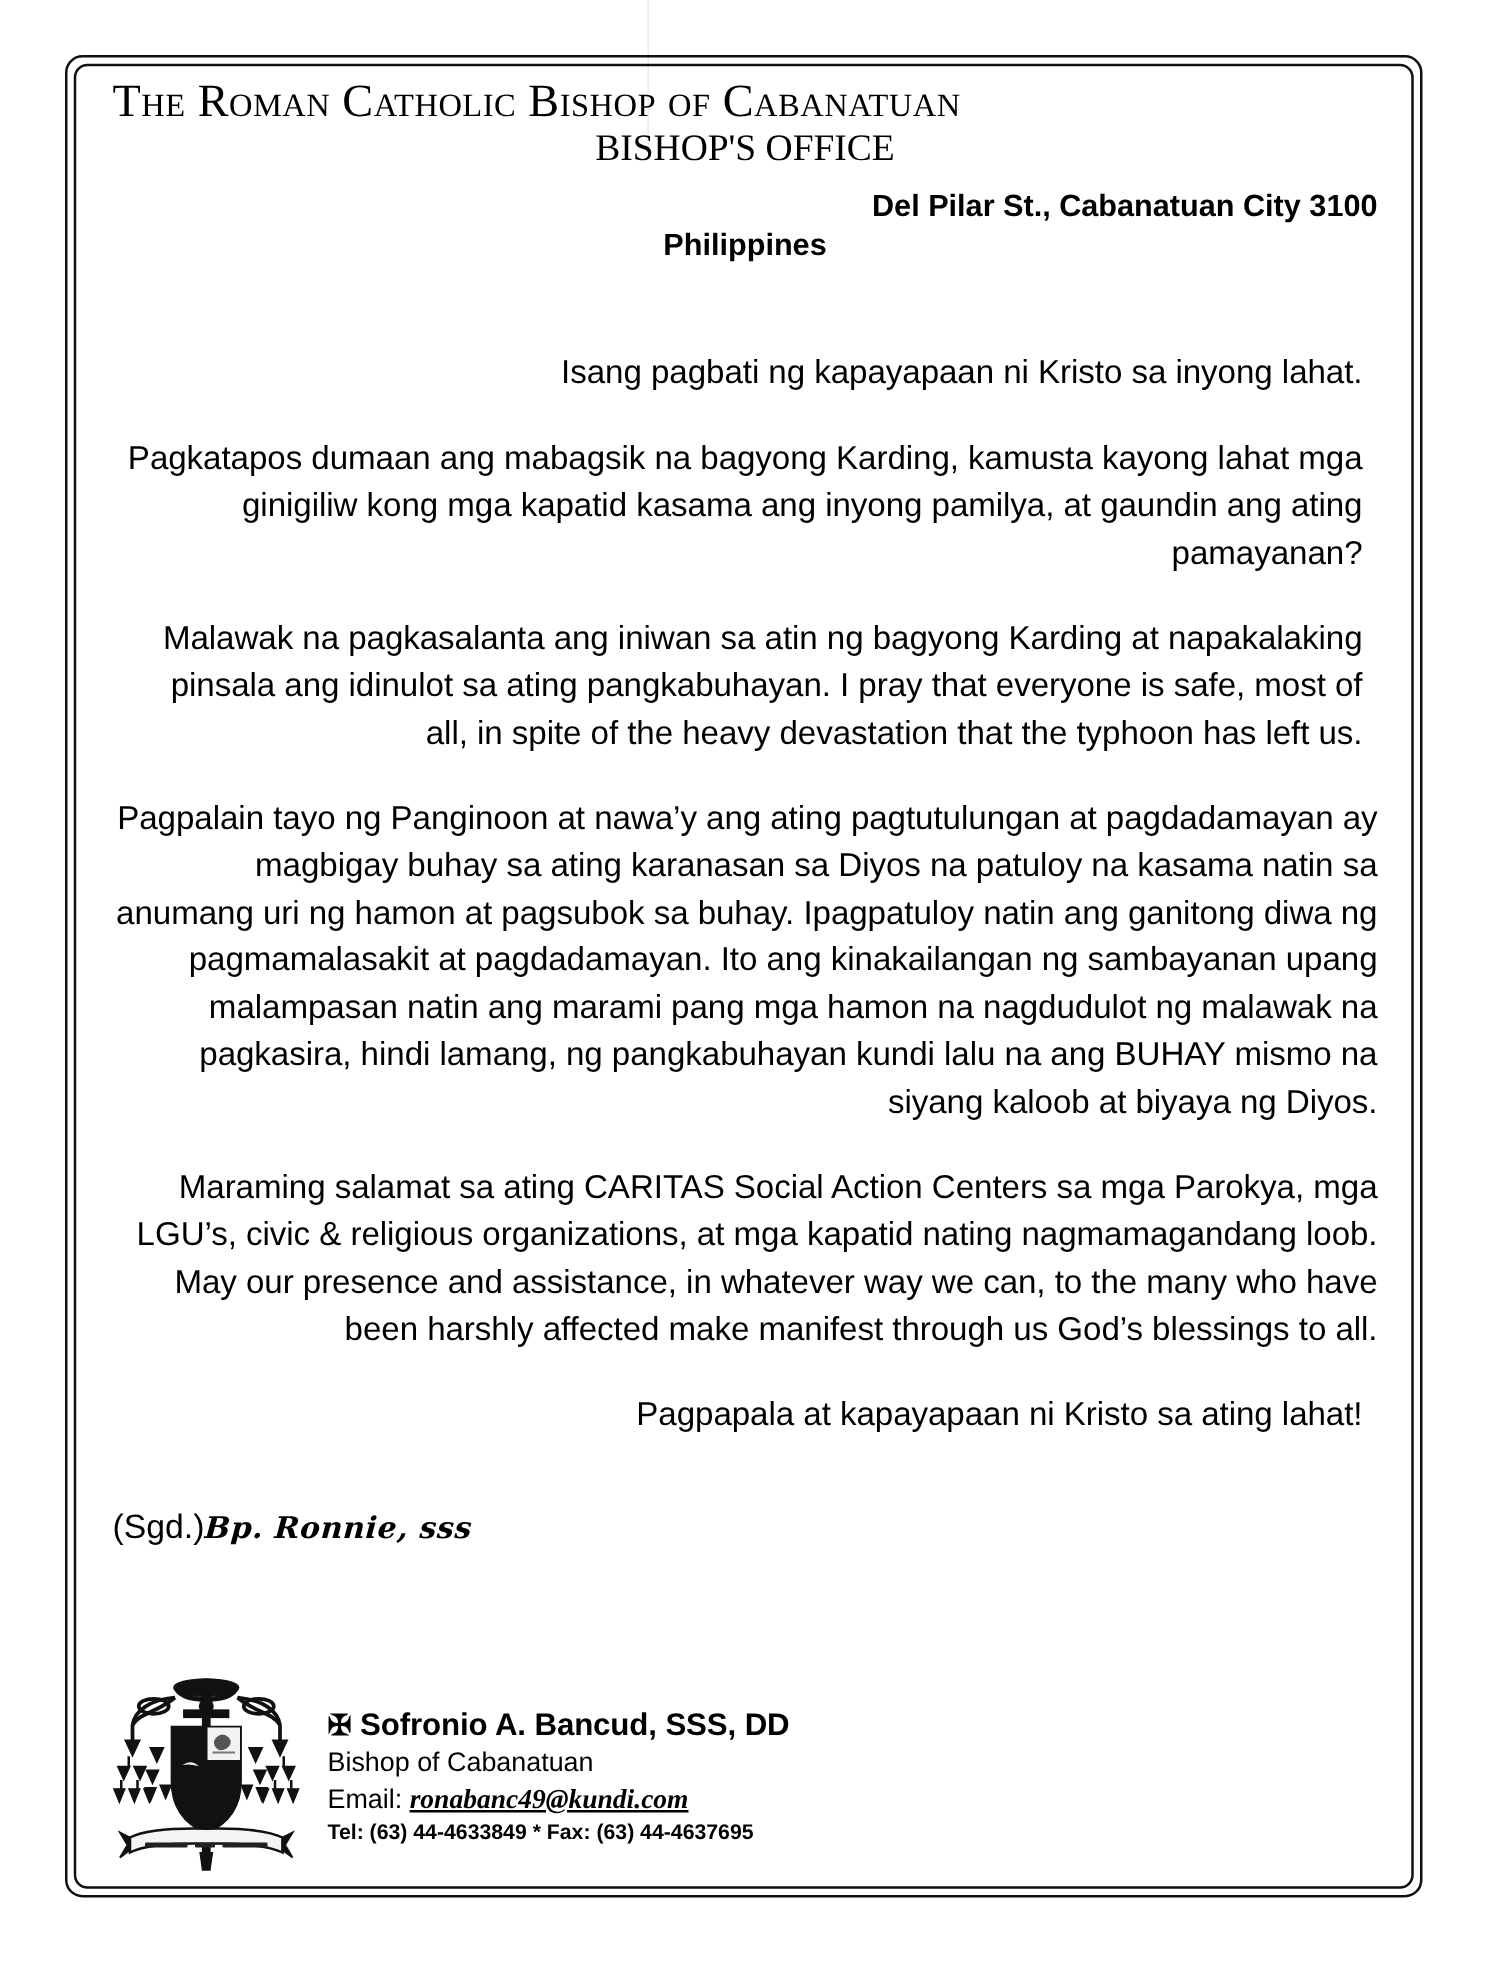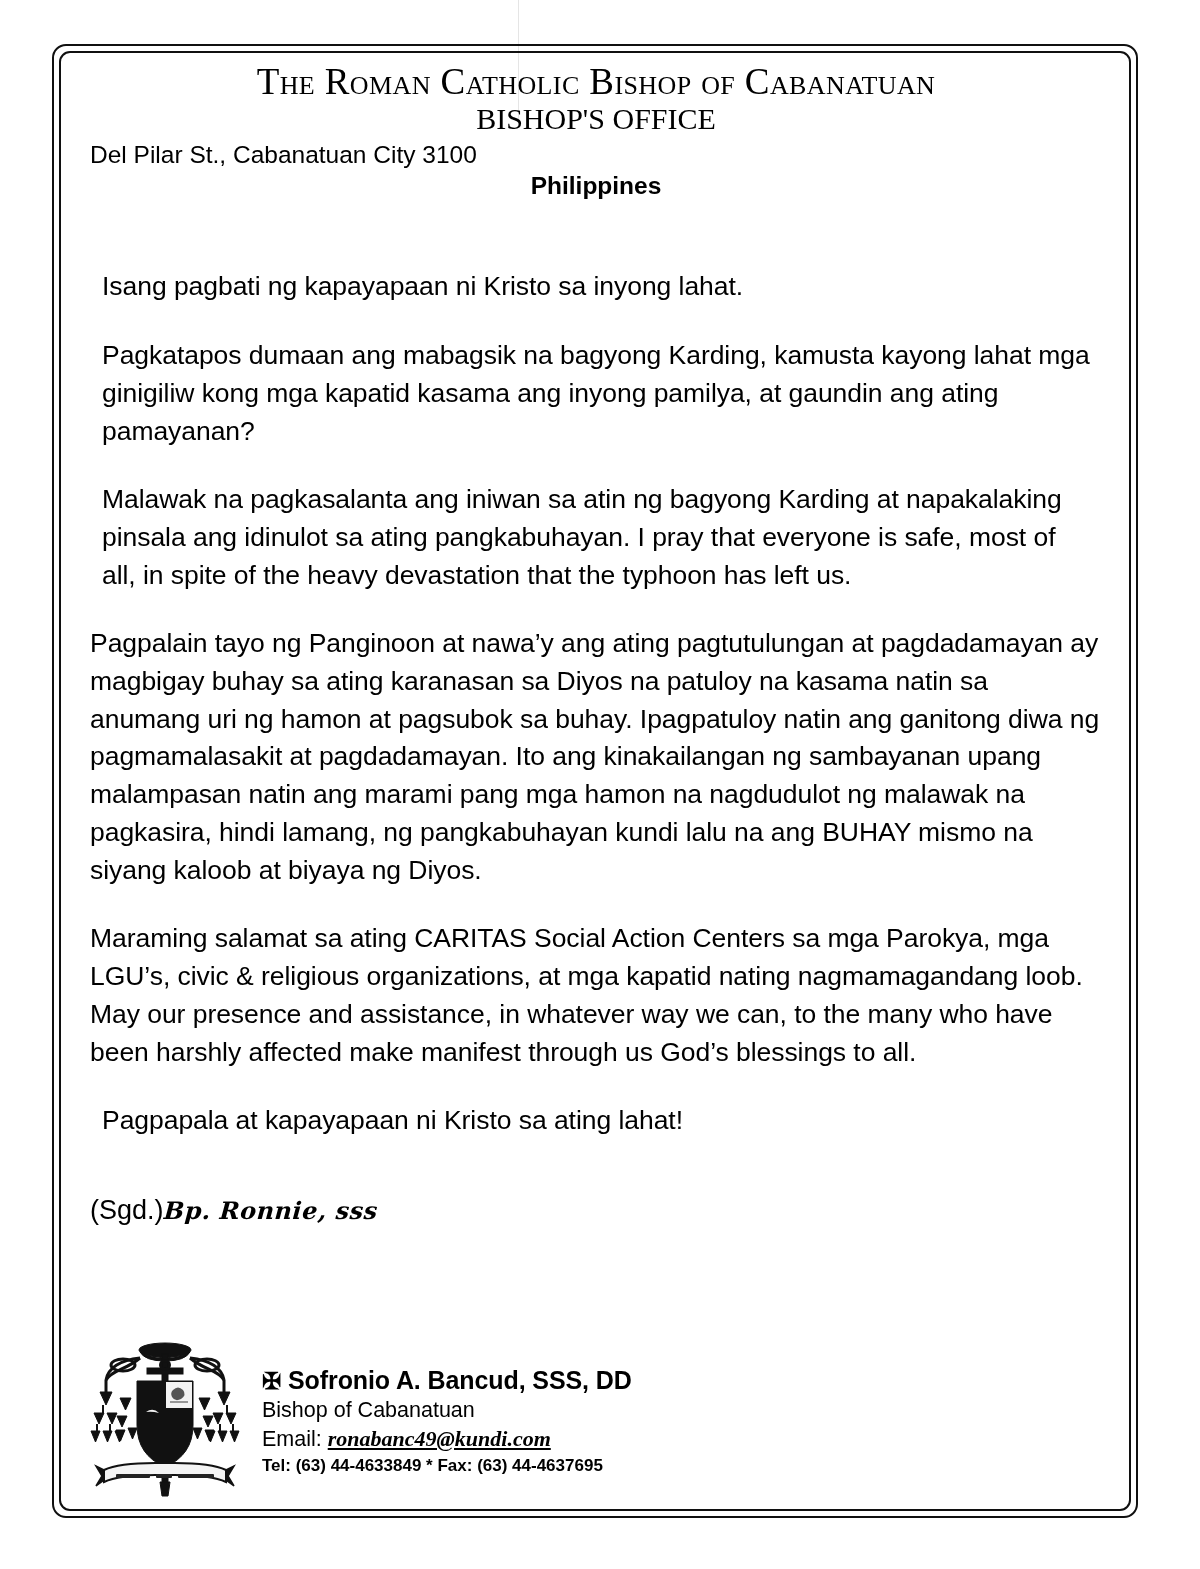--- a/index.html
+++ b/index.html
@@ -46,55 +46,54 @@
     top: 62px;
     width: 1012px;
   }
 
   
   .lh-title {
     font-family: "Liberation Serif", serif;
     font-variant: small-caps;
     font-size: 37px;
     line-height: 1.06;
-    text-align: center;
     letter-spacing: 0.4px;
     white-space: nowrap;
   }
   .lh-office {
     font-family: "Liberation Serif", serif;
     font-size: 30px;
     line-height: 1.12;
     text-align: center;
     margin-top: 1px;
   }
   .lh-addr {
     font-family: "Liberation Sans", sans-serif;
     font-size: 24.5px;
-    font-weight: normal;
+    font-weight: bold;
     line-height: 1.28;
-    text-align: left;
-    margin-top: 3px;
+    text-align: right;
+    margin-top: 14px;
   }
   .lh-country {
     font-family: "Liberation Sans", sans-serif;
     font-size: 24.5px;
     font-weight: bold;
     line-height: 1.28;
     text-align: center;
   }
 
   
   #body-block {
     margin-top: 66px;
   }
   .para {
     font-size: 26.5px;
     line-height: 1.43;
-    text-align: left;
+    text-align: right;
     margin: 0 0 30px 0;
     letter-spacing: -0.05px;
   }
   .para.first { margin-bottom: 32px; }
   .para.narrow { padding: 0 12px; }
   .para.wide { padding: 0 0px; }
   .para.last { margin-bottom: 0; }
 
   
   #signature-row {

